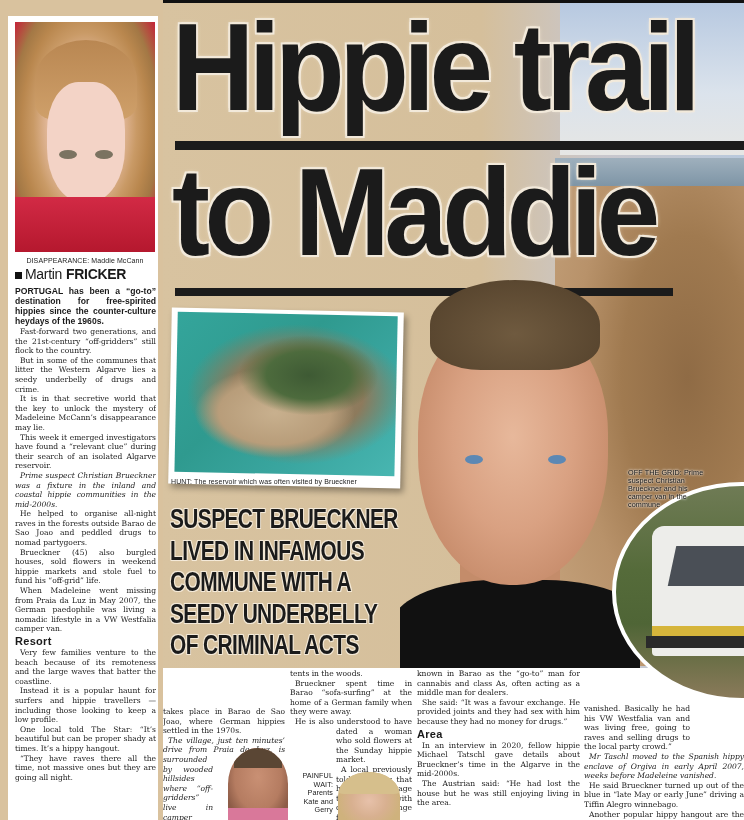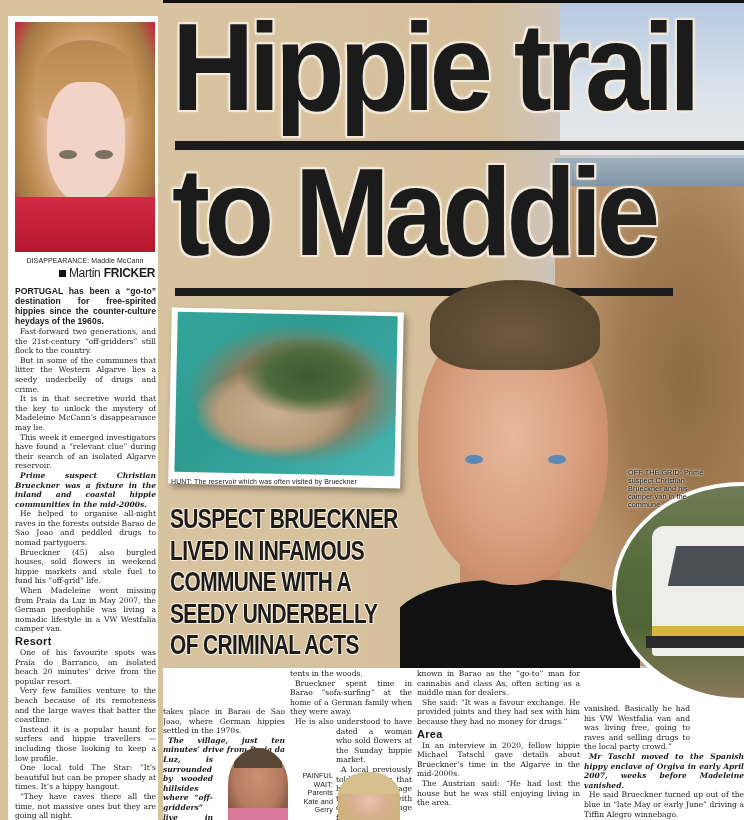--- a/index.html
+++ b/index.html
@@ -27,29 +27,29 @@
     overflow: hidden; }
   .child-photo .shirt { position: absolute; left: 0; bottom: 0; width: 140px; height: 55px; background: linear-gradient(180deg,#d22a45,#b5182e); }
   .child-photo .face { position: absolute; left: 32px; top: 60px; width: 78px; height: 120px; border-radius: 40% 40% 45% 45%; background: #f3d3c6; }
   .child-photo .bangs { position: absolute; left: 20px; top: 18px; width: 102px; height: 80px; border-radius: 50% 50% 20% 20%; background: linear-gradient(180deg,#b98752,#cfa06a); }
   .child-photo .eye { position: absolute; top: 128px; width: 18px; height: 9px; border-radius: 50%; background: #7b7361; }
   .child-photo .mouth { position: absolute; left: 60px; top: 178px; width: 22px; height: 7px; border-radius: 50%; background: #d87f86; }
 
   .caption-bold { font-family: "Liberation Sans", sans-serif; font-weight: normal; font-size: 7px; letter-spacing: 0.1px; }
   .caption-child { position: absolute; left: 15px; top: 257px; width: 140px; text-align: center; }
 
-  .byline { position: absolute; left: 15px; top: 266px; width: 140px; text-align: right; font-family: "Liberation Sans", sans-serif; font-size: 12px; }
+  .byline { position: absolute; left: 15px; top: 266px; width: 140px; text-align: left; font-family: "Liberation Sans", sans-serif; font-size: 14px; }
   .byline .sq { display: inline-block; width: 7px; height: 7px; background: #111; margin-right: 3px; vertical-align: 0; }
   .byline .first { font-weight: normal; letter-spacing: -0.3px; }
   .byline .last { font-weight: bold; letter-spacing: -0.3px; }
 
   .col { position: absolute; font-size: 7.55px; line-height: 9.6px; text-align: justify; hyphens: auto; }
   .col p { text-indent: 5px; margin: 0; }
   .col p.lead { font-family: "Liberation Sans", sans-serif; font-weight: bold; font-size: 8.6px; line-height: 10px; text-indent: 0; margin-bottom: 1px; }
-  .col p.bi { font-weight: bold; font-style: italic; }
+  .col p.bi { font-weight: normal; font-style: italic; }
   .col .subhead { font-family: "Liberation Sans", sans-serif; font-weight: 900; font-size: 11px; text-align: left; line-height: 14px; letter-spacing: 0.3px; }
 
   .col1 { left: 15px; top: 286px; width: 141px; height: 534px; overflow: hidden; }
 
   
   .headline { position: absolute; left: 172px; top: 2px; width: 572px; font-family: "Liberation Sans", sans-serif; font-weight: bold; color: #1b1b1b;
     -webkit-text-stroke: 0px; text-shadow: 0 0 3px #f4ead9, 0 0 6px #f4ead9, 2px 2px 0 #f1e9dc, -2px -2px 0 #f1e9dc, 2px -2px 0 #f1e9dc, -2px 2px 0 #f1e9dc; }
   .headline .line1 { position: absolute; left: 0; top: 0; font-size: 124px; line-height: 130px; letter-spacing: -6px; transform: scaleX(0.92); transform-origin: left top; white-space: nowrap; }
   .headline .line2 { position: absolute; left: 0; top: 145px; font-size: 124px; line-height: 130px; letter-spacing: -6px; transform: scaleX(0.92); transform-origin: left top; white-space: nowrap; }
   .rule1 { position: absolute; left: 175px; top: 141px; width: 569px; height: 9px; background: #1b1b1b; }
@@ -133,21 +133,20 @@
     <p class="lead">PORTUGAL has been a “go-to” destination for free-spirited hippies since the counter-culture heydays of the 1960s.</p>
     <p>Fast-forward two generations, and the 21st-century “off-gridders” still flock to the country.</p>
     <p>But in some of the communes that litter the Western Algarve lies a seedy underbelly of drugs and crime.</p>
     <p>It is in that secretive world that the key to unlock the mystery of Madeleine McCann’s disappearance may lie.</p>
     <p>This week it emerged investigators have found a “relevant clue” during their search of an isolated Algarve reservoir.</p>
     <p class="bi">Prime suspect Christian Brueckner was a fixture in the inland and coastal hippie communities in the mid-2000s.</p>
     <p>He helped to organise all-night raves in the forests outside Barao de Sao Joao and peddled drugs to nomad partygoers.</p>
     <p>Brueckner (45) also burgled houses, sold flowers in weekend hippie markets and stole fuel to fund his “off-grid” life.</p>
     <p>When Madeleine went missing from Praia da Luz in May 2007, the German paedophile was living a nomadic lifestyle in a VW Westfalia camper van.</p>
     <div class="subhead">Resort</div>
-    <p>One of his favourite spots was Praia do Barranco, an isolated beach 20 minutes’ drive from the popular resort.</p>
     <p>Very few families venture to the beach because of its remoteness and the large waves that batter the coastline.</p>
     <p>Instead it is a popular haunt for surfers and hippie travellers — including those looking to keep a low profile.</p>
     <p>One local told The Star: “It’s beautiful but can be proper shady at times. It’s a hippy hangout.</p>
     <p>“They have raves there all the time, not massive ones but they are going all night.</p>
 
   </div>
 
   <div class="headline">
     <div class="line1">Hippie trail</div>
     <div class="line2">to Maddie</div>

